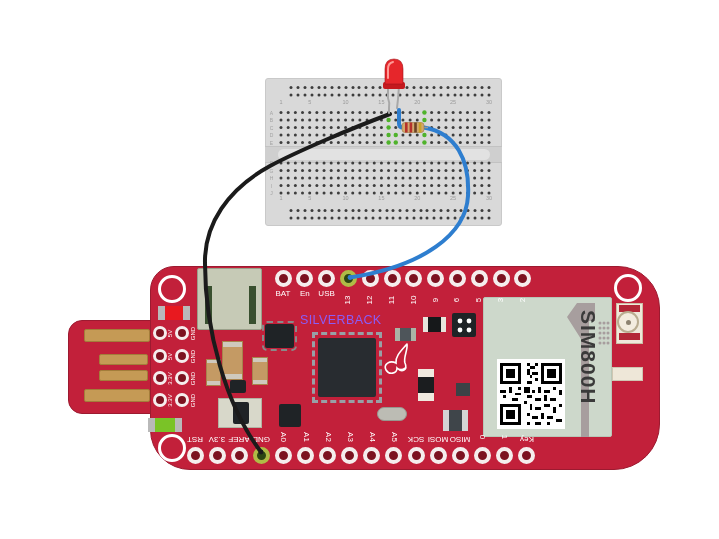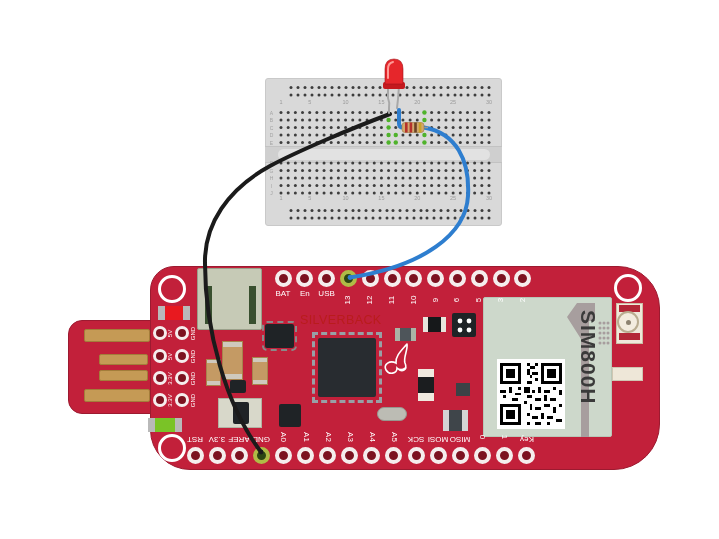--- a/index.html
+++ b/index.html
@@ -20,21 +20,21 @@
   .gold{position:absolute;background:#c59a55;border:1px solid #a37d3a;box-sizing:border-box;border-radius:2px;}
   .mhole{position:absolute;width:22px;height:22px;border:3px solid #fff;border-radius:50%;}
   .pin{position:absolute;width:9px;height:9px;border:4px solid #f5eded;border-radius:50%;background:#7c1220;}
   .pin.hl{border-color:#b0bb46;background:#2c4612;}
   
   .smdled{position:absolute;height:14px;display:flex;}
   .smdled .end{width:7px;background:#b9b9b9;}
   .smdled .mid{flex:1;}
   #chip-pins{position:absolute;left:312px;top:332px;width:70px;height:71px;border:3px dashed #98a0a6;box-sizing:border-box;}
   #chip{position:absolute;left:318px;top:338px;width:58px;height:59px;background:#282c30;border-radius:2px;}
-  #silverback{position:absolute;left:300px;top:313px;width:120px;color:#b91c1c;font-size:12.5px;letter-spacing:.4px;}
+  #silverback{position:absolute;left:300px;top:313px;width:120px;color:#8b5cf6;font-size:12.5px;letter-spacing:.4px;}
   #crystal{position:absolute;left:377px;top:407px;width:30px;height:14px;background:#bcbcb4;border:1px solid #97978f;border-radius:7px;box-sizing:border-box;}
   .tancap{position:absolute;background:linear-gradient(#cfc9bd 0 14%,#c49a64 14% 86%,#cfc9bd 86%);border:1px solid #a8834c;box-sizing:border-box;}
   .blk{position:absolute;background:#1f2326;border-radius:2px;}
   #module{position:absolute;left:483px;top:297px;width:129px;height:140px;background:#cdd8cb;border:1px solid #b9c6b7;box-sizing:border-box;border-radius:2px;}
   #qr{position:absolute;left:497px;top:359px;width:68px;height:70px;background:#fff;}
   #sim-label{position:absolute;left:570px;top:310px;height:122px;width:30px;
     writing-mode:vertical-rl;color:#3a3a3a;font-size:21px;font-weight:bold;letter-spacing:1px;}
   #ufl-base{position:absolute;left:616px;top:303px;width:27px;height:41px;background:#efe8da;border:1px solid #cbbfa6;box-sizing:border-box;}
   .ufl-strip{position:absolute;left:619px;width:21px;height:7px;background:#b32737;}
   #ufl-circle{position:absolute;left:617px;top:311px;width:22px;height:22px;border-radius:50%;

